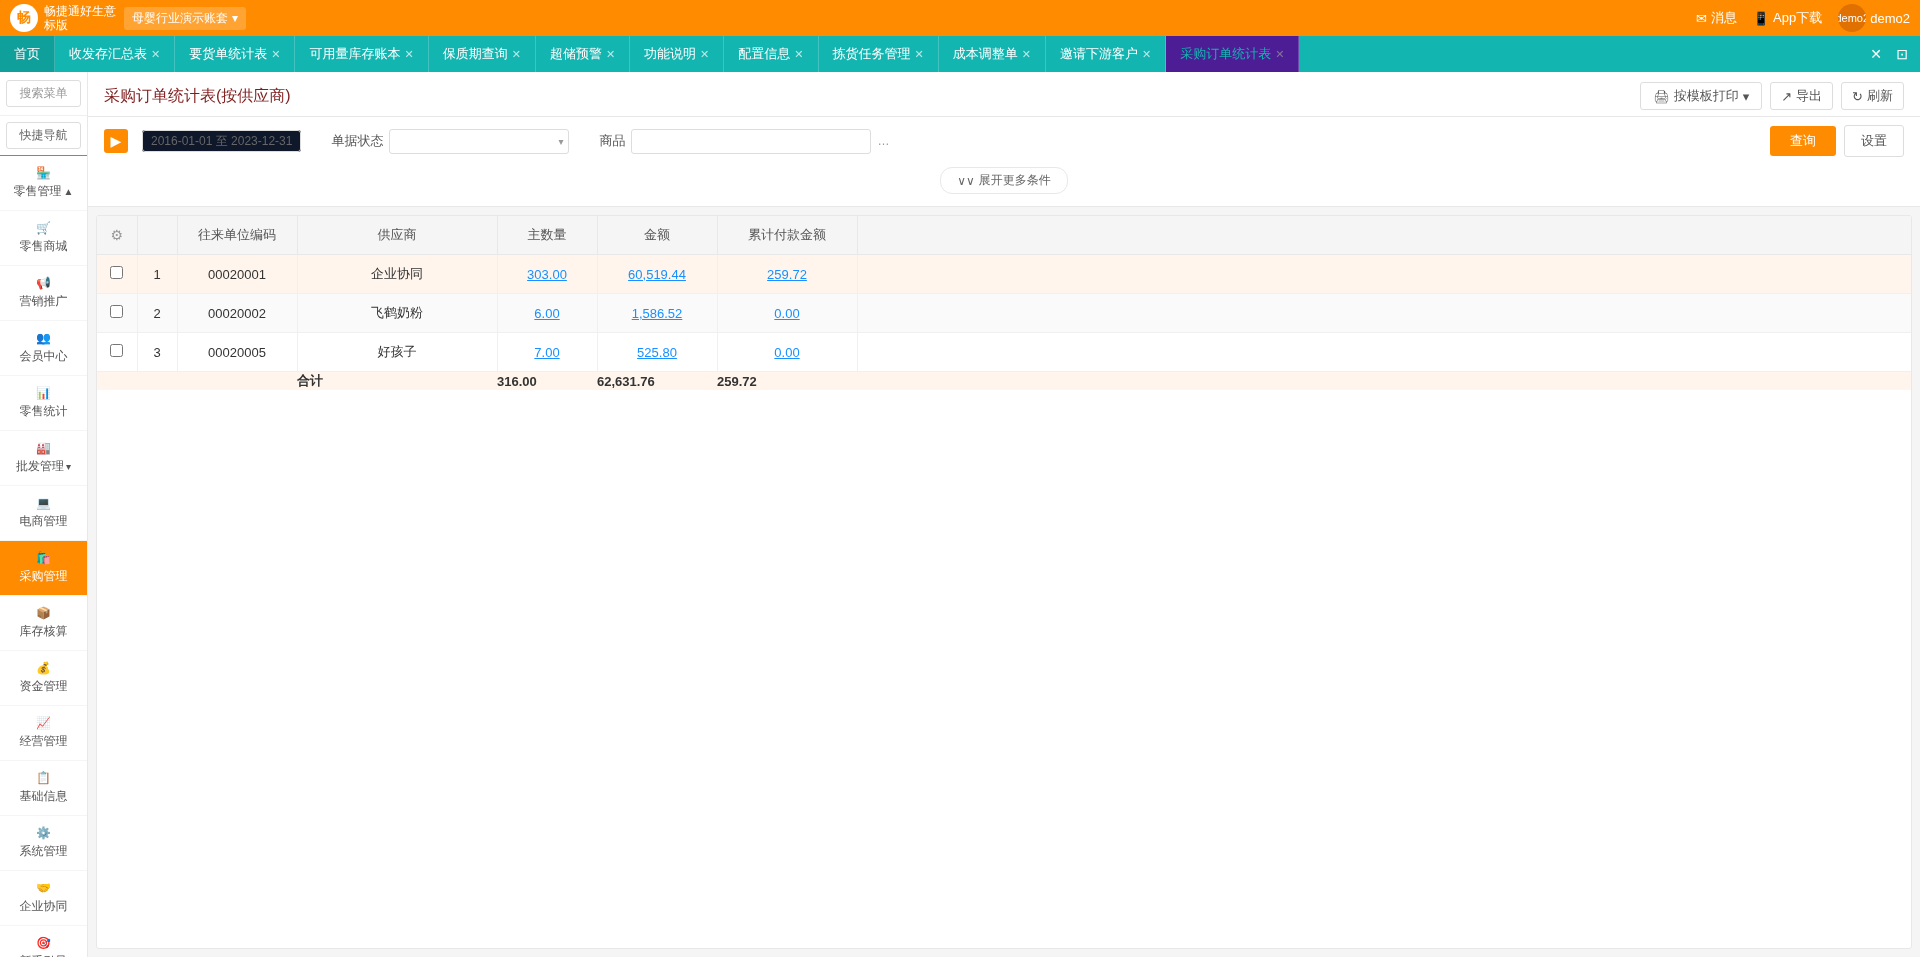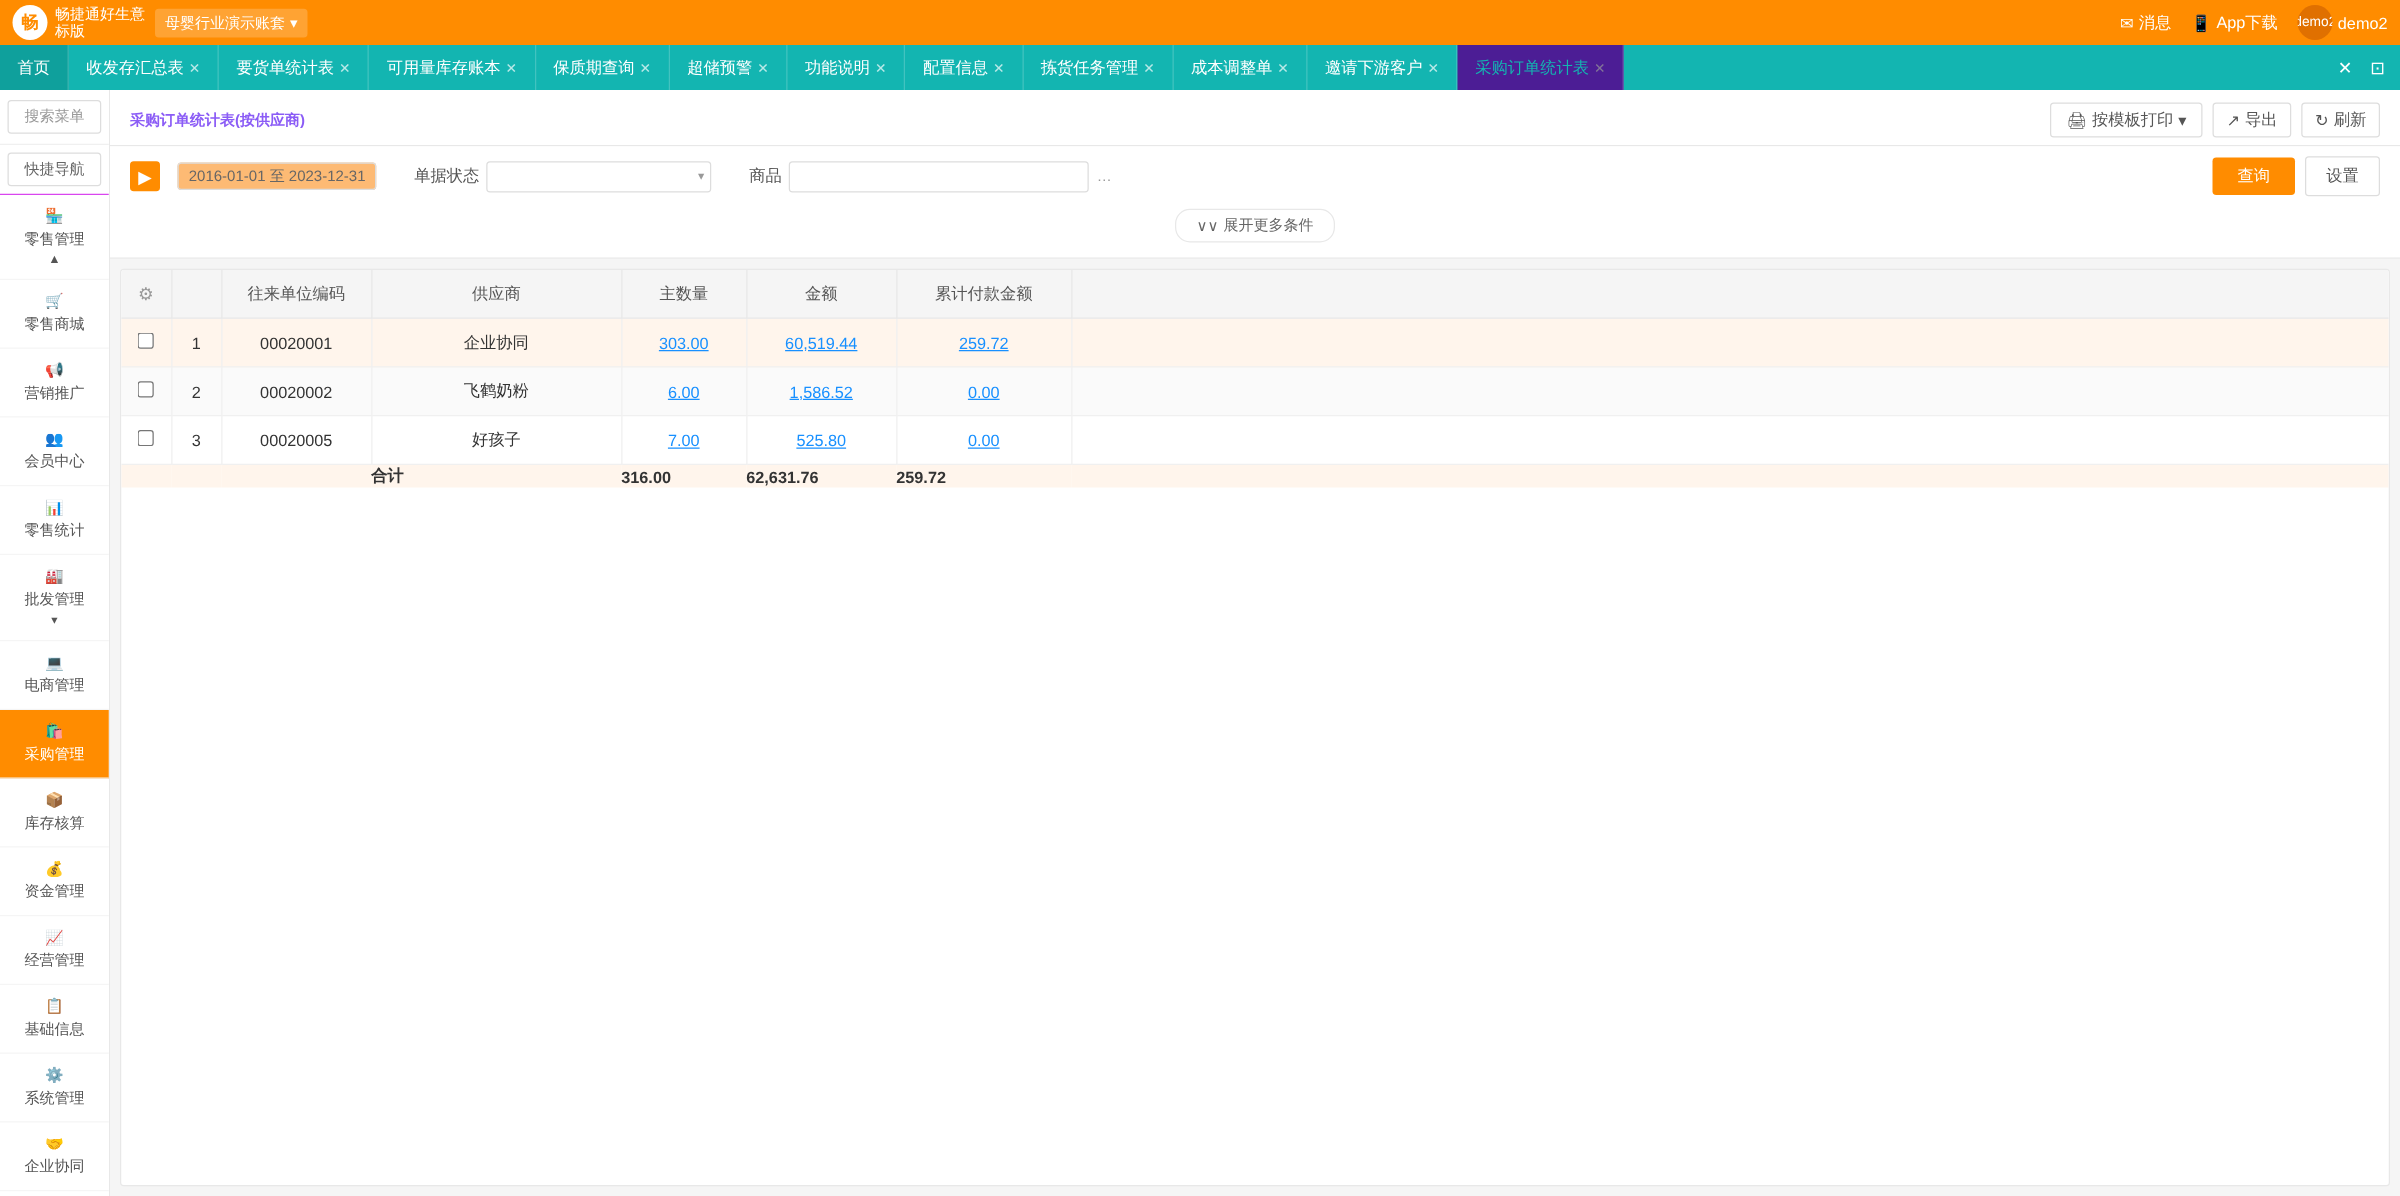--- a/index.html
+++ b/index.html
@@ -30,41 +30,41 @@
     .main-layout { display: flex; flex: 1; overflow: hidden; }
 
     
     .sidebar { width: 88px; background: #fff; display: flex; flex-direction: column; border-right: 1px solid #e8e8e8; flex-shrink: 0; overflow-y: auto; }
     .sidebar-search { padding: 8px 6px; border-bottom: 1px solid #f0f0f0; }
     .sidebar-search-btn { width: 100%; background: none; border: 1px solid #ddd; border-radius: 3px; padding: 4px; font-size: 12px; color: #999; cursor: pointer; text-align: center; }
     .sidebar-nav-btn { padding: 6px 6px; border-bottom: 1px solid #d946ef; }
     .sidebar-nav-btn-inner { width: 100%; background: none; border: 1px solid #ddd; border-radius: 3px; padding: 4px; font-size: 12px; color: #666; cursor: pointer; text-align: center; }
     .sidebar-item { padding: 10px 6px; text-align: center; cursor: pointer; border-bottom: 1px solid #f5f5f5; font-size: 12px; color: #555; display: flex; flex-direction: column; align-items: center; gap: 3px; }
     .sidebar-item.active { background: #ff8c00; color: #fff; }
-    .sidebar-item-with-arrow { display: flex; flex-direction: column; align-items: center; justify-content: center; gap: 2px; }
+    .sidebar-item-with-arrow { display: flex; align-items: center; justify-content: center; gap: 2px; }
     .sidebar-arrow { font-size: 10px; }
 
     
     .content { flex: 1; display: flex; flex-direction: column; overflow: hidden; background: #f5f5f5; }
 
     
     .page-header { background: #fff; padding: 10px 16px 6px; border-bottom: 1px solid #e8e8e8; flex-shrink: 0; display: flex; align-items: center; justify-content: space-between; }
-    .page-title { font-size: 12px; font-weight: bold; color: #8b5cf6; }
+    .page-title { font-size: 16px; font-weight: normal; color: #7f1d1d; }
     .page-actions { display: flex; align-items: center; gap: 8px; }
     .btn-print { border: 1px solid #ddd; background: #fff; padding: 4px 12px; border-radius: 3px; font-size: 13px; cursor: pointer; display: flex; align-items: center; gap: 4px; color: #555; }
     .btn-export { border: 1px solid #ddd; background: #fff; padding: 4px 10px; border-radius: 3px; font-size: 13px; cursor: pointer; display: flex; align-items: center; gap: 4px; color: #555; }
     .btn-refresh { border: 1px solid #ddd; background: #fff; padding: 4px 10px; border-radius: 3px; font-size: 13px; cursor: pointer; display: flex; align-items: center; gap: 4px; color: #555; }
 
     
     .filter-area { background: #fff; padding: 8px 16px; border-bottom: 1px solid #e8e8e8; flex-shrink: 0; }
     .filter-item { display: flex; align-items: center; gap: 6px; }
     .filter-label { font-size: 13px; color: #555; white-space: nowrap; }
     .date-shortcuts { display: flex; gap: 4px; align-items: center; }
     .date-shortcut { padding: 2px 6px; border-radius: 3px; font-size: 12px; cursor: pointer; color: #555; border: 1px solid transparent; }
-    .date-range { color: #666; font-size: 12px; background: #fdba74; border: 1px solid #ddd; border-radius: 3px; padding: 3px 8px; }
+    .date-range { color: #666; font-size: 12px; background: #0f172a; border: 1px solid #ddd; border-radius: 3px; padding: 3px 8px; }
     .custom-tag { background: #ff8c00; color: #fff; border-radius: 3px; padding: 1px 6px; font-size: 12px; }
     .filter-select { border: 1px solid #ddd; background: #fff; padding: 4px 24px 4px 8px; border-radius: 3px; font-size: 13px; min-width: 180px; appearance: none; cursor: pointer; color: #555; position: relative; }
     .select-wrapper { position: relative; display: inline-block; }
     .select-arrow { position: absolute; right: 6px; top: 50%; transform: translateY(-50%); font-size: 10px; color: #999; pointer-events: none; }
     .filter-input { border: 1px solid #ddd; background: #fff; padding: 4px 8px; border-radius: 3px; font-size: 13px; min-width: 200px; color: #555; }
     .more-btn { color: #999; font-size: 12px; cursor: pointer; }
     .expand-row { display: flex; justify-content: center; padding: 4px 0; }
     .expand-btn { border: 1px solid #e8e8e8; background: #fff; padding: 4px 16px; border-radius: 12px; font-size: 12px; color: #666; cursor: pointer; display: flex; align-items: center; gap: 4px; }
     .btn-search { background: #ff8c00; color: #fff; border: none; padding: 6px 20px; border-radius: 3px; font-size: 13px; cursor: pointer; }
     .btn-settings { background: #fff; color: #555; border: 1px solid #ddd; padding: 6px 16px; border-radius: 3px; font-size: 13px; cursor: pointer; }

